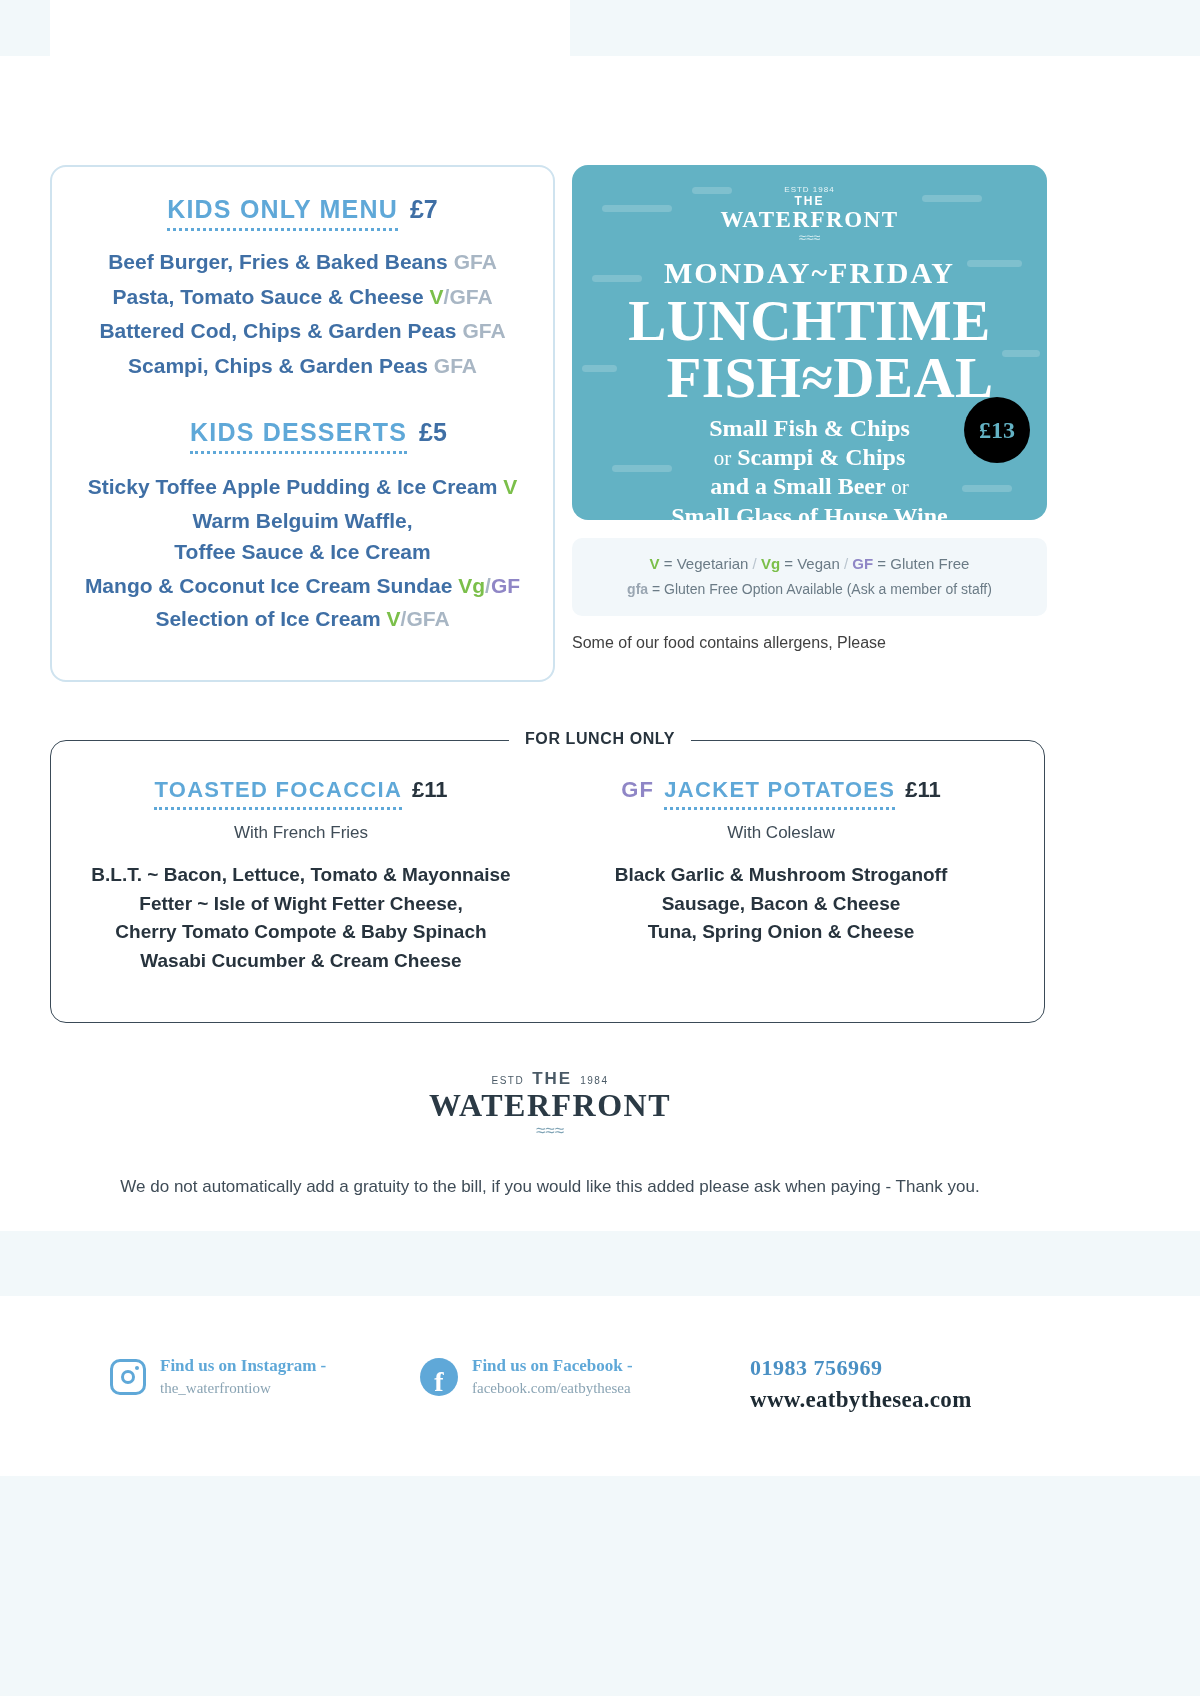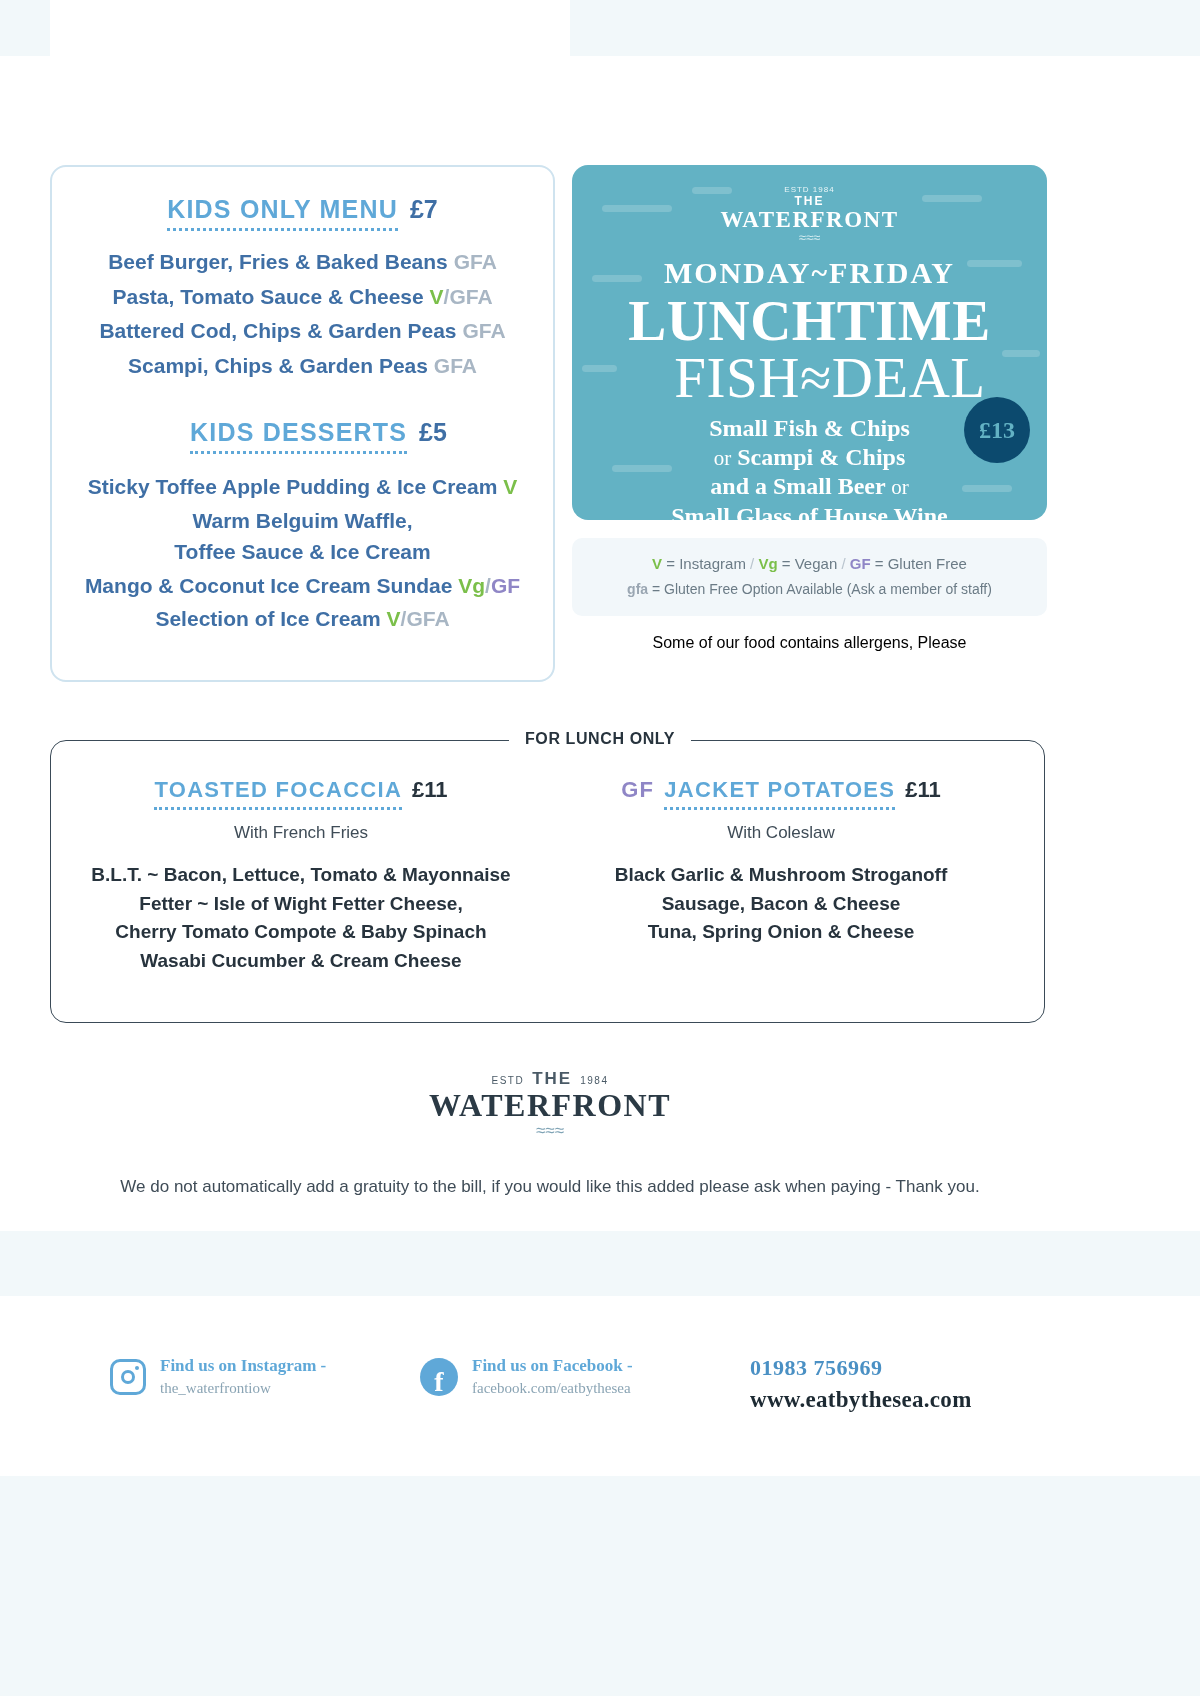--- a/index.html
+++ b/index.html
@@ -176,21 +176,21 @@
     font-weight: bold;
     font-size: 57px;
     line-height: 1.0;
     letter-spacing: 0.5px;
     margin-top: 2px;
   }
   .deal-big-2 {
     position: relative;
     z-index: 2;
     font-family: "Liberation Serif", serif;
-    font-weight: normal;
+    font-weight: bold;
     font-size: 57px;
     line-height: 1.0;
     letter-spacing: 0.5px;
     padding-left: 41px;
   }
   .deal-sub {
     position: relative;
     z-index: 2;
     margin-top: 8px;
     font-family: "Liberation Serif", serif;
@@ -202,21 +202,21 @@
     font-weight: normal;
     font-size: 21px;
   }
   .price-circle {
     position: absolute;
     right: 17px;
     top: 232px;
     width: 66px;
     height: 66px;
     border-radius: 50%;
-    background: #0c4a6e;
+    background: #000000;
     color: #63b2c4;
     font-family: "Liberation Serif", serif;
     font-weight: bold;
     font-size: 24px;
     display: flex;
     align-items: center;
     justify-content: center;
     z-index: 3;
   }
 
@@ -239,22 +239,21 @@
   .key-vg { color: #7bbf4a; font-weight: bold; }
   .key-gf { color: #8f86c6; font-weight: bold; }
   .key-gfa { color: #9aa6b2; font-weight: bold; }
   .key-slash { color: #b9c4ce; }
 
   .allergen {
     position: absolute;
     left: 572px;
     top: 630px;
     width: 475px;
-    text-align: center;
-    color: #000000;
+    color: #404040;
     font-size: 16px;
     line-height: 1.65;
   }
 
   
   .lunch-panel {
     position: absolute;
     left: 50px;
     top: 740px;
     width: 995px;
@@ -518,21 +517,21 @@
       <div><span class="lc">or</span> <span>Scampi &amp; Chips</span></div>
       <div><span>and a Small Beer</span> <span class="lc">or</span></div>
       <div>Small Glass of House Wine</div>
     </div>
     <div class="price-circle">£13</div>
   </div>
 
   <div class="key-box">
     <div class="row1">
       <span class="key-v">V</span>
-      <span>= Instagram</span>
+      <span>= Vegetarian</span>
       <span class="key-slash">/</span>
       <span class="key-vg">Vg</span>
       <span>= Vegan</span>
       <span class="key-slash">/</span>
       <span class="key-gf">GF</span>
       <span>= Gluten Free</span>
     </div>
     <div class="row2">
       <span class="key-gfa">gfa</span>
       <span>= Gluten Free Option Available (Ask a member of staff)</span>

